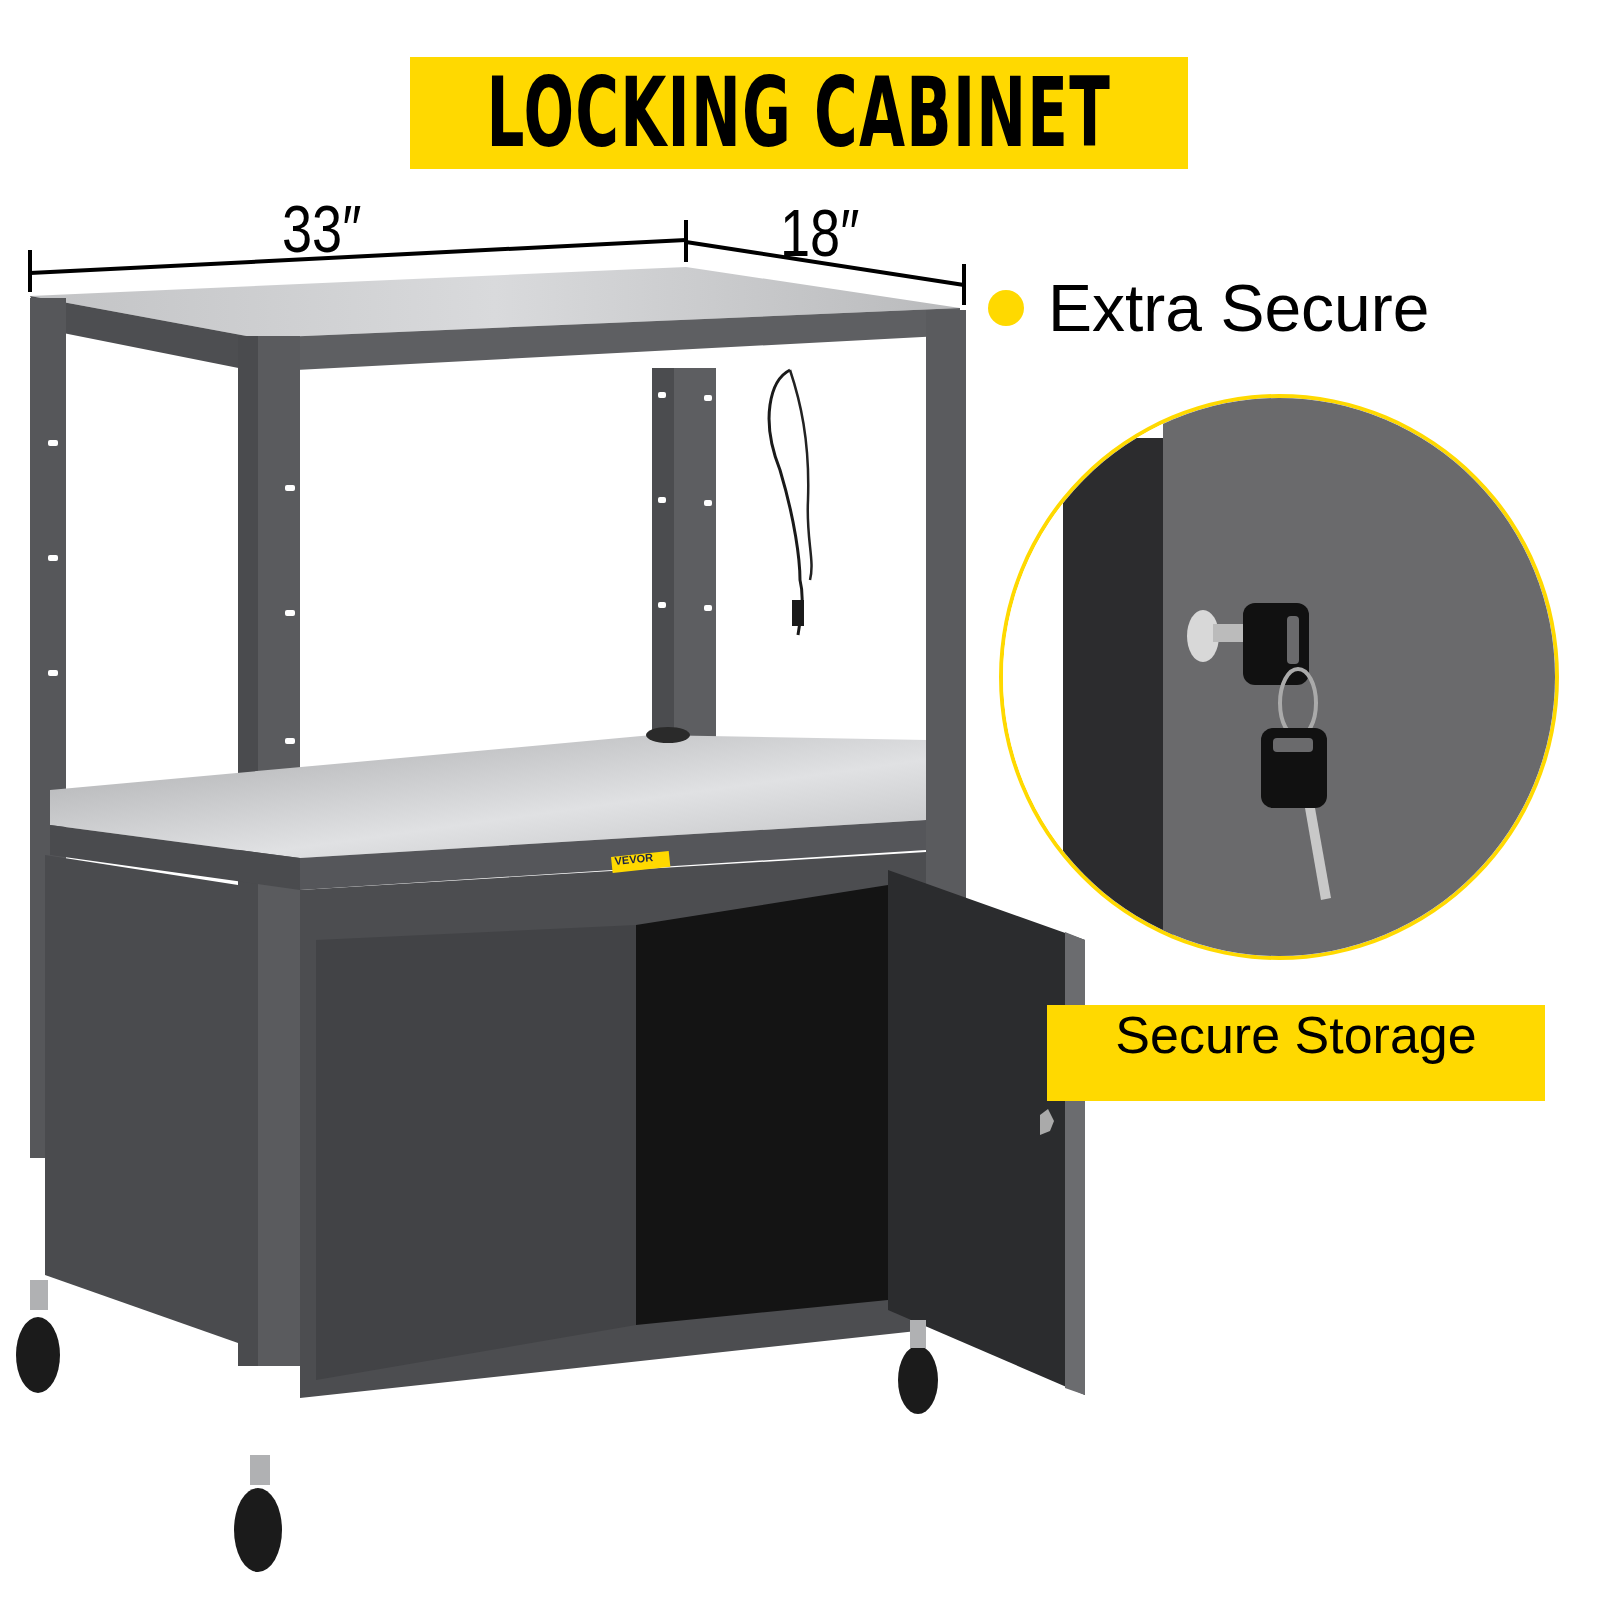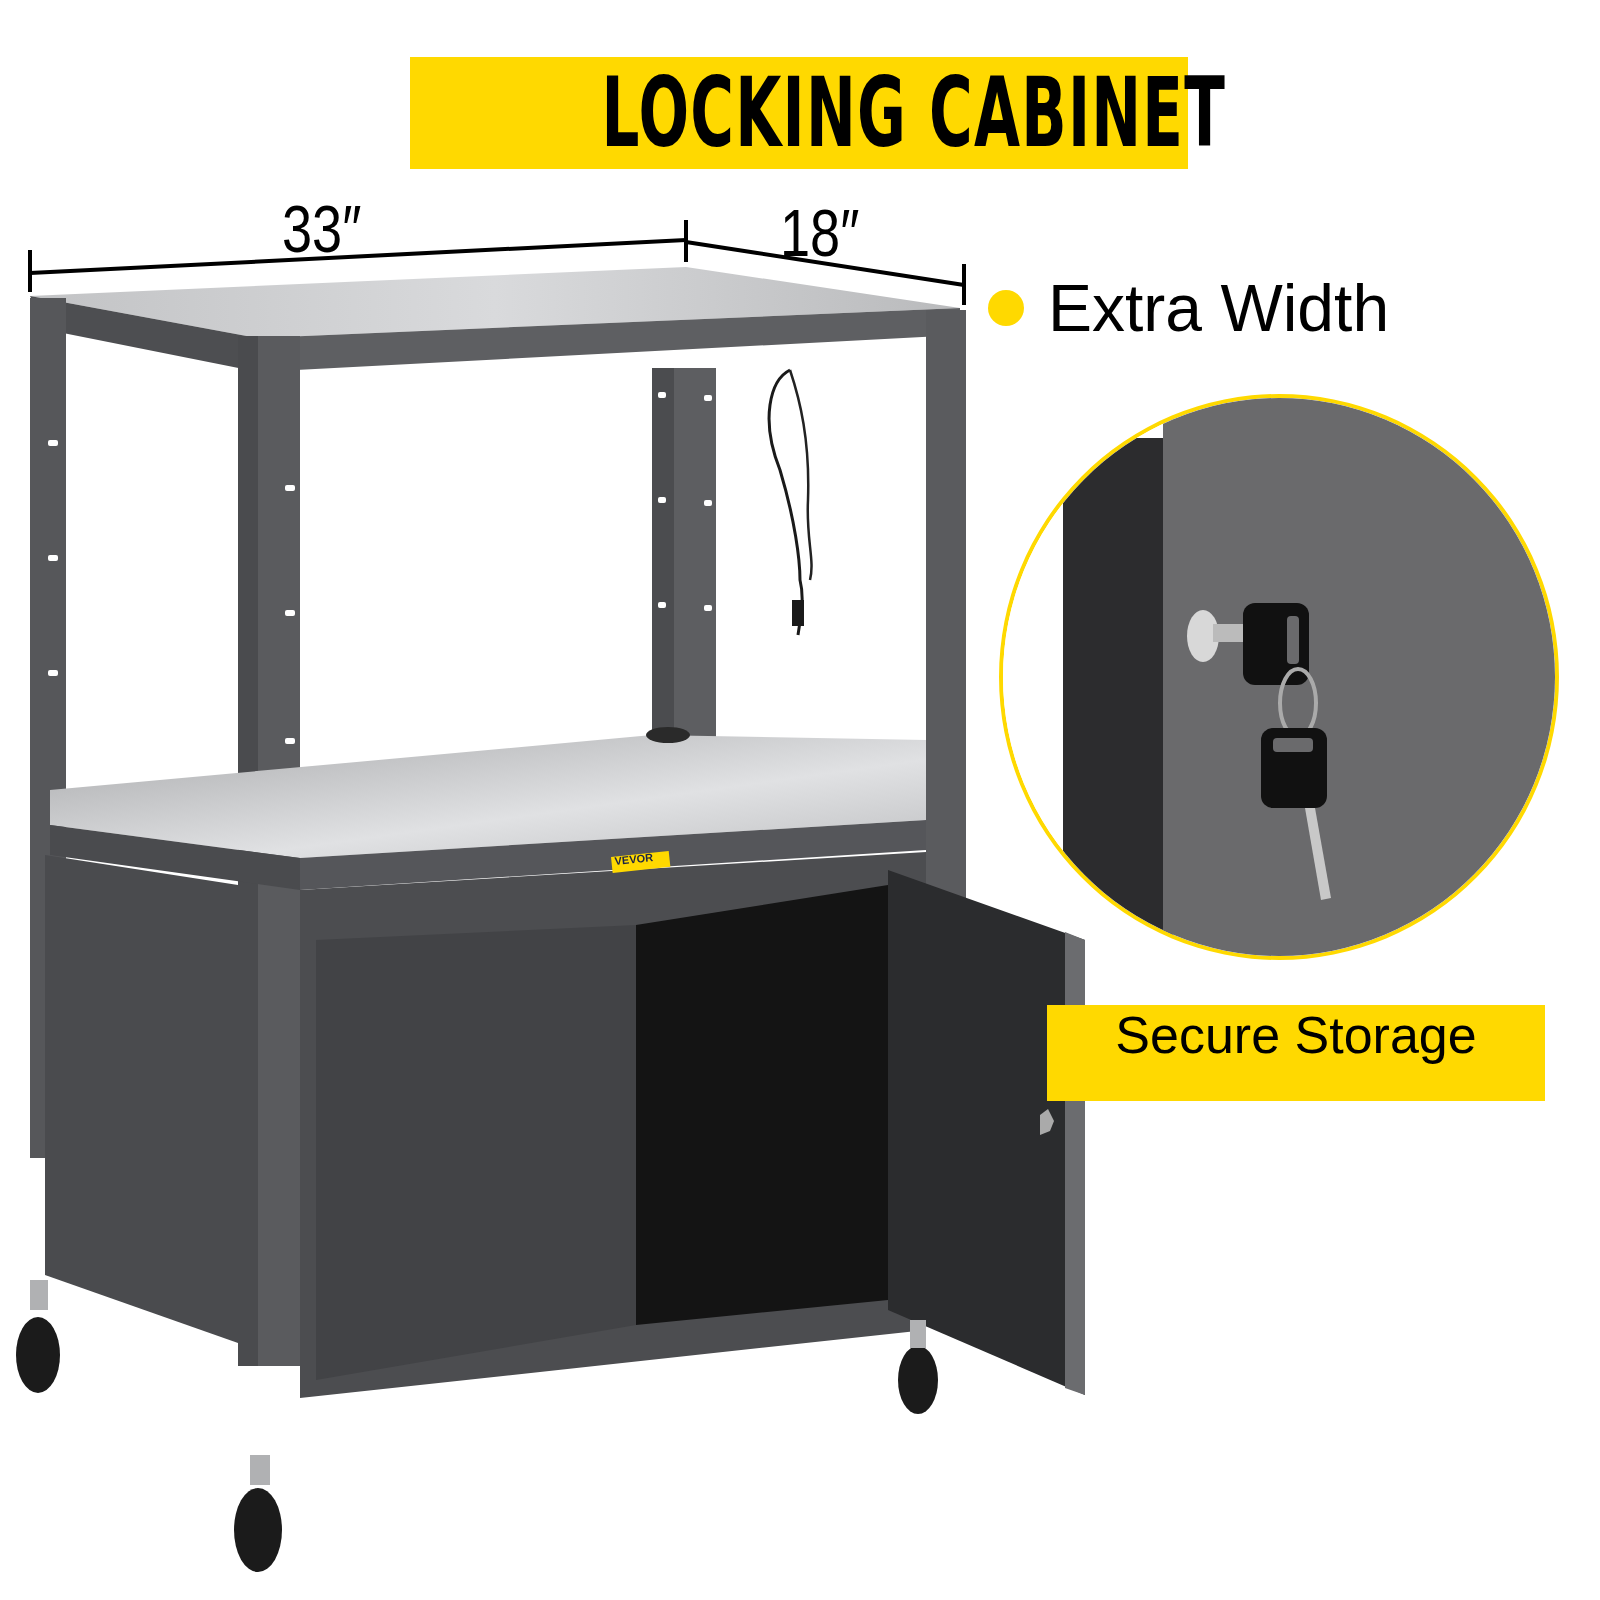--- a/index.html
+++ b/index.html
@@ -2,21 +2,21 @@
 <html><head>
 <meta charset="utf-8">
 <style>
   html, body { margin: 0; padding: 0; background: #ffffff; }
   body { width: 1600px; height: 1600px; position: relative; overflow: hidden;
          font-family: "Liberation Sans", "DejaVu Sans", sans-serif; }
   .abs { position: absolute; }
 
   
   .title-banner { left: 410px; top: 57px; width: 778px; height: 112px; background: #FFD900;
-                  display: flex; align-items: center; justify-content: flex-start; }
+                  display: flex; align-items: center; justify-content: center; }
   .title-text { font-family: "DejaVu Sans", "Liberation Sans", sans-serif; font-weight: bold;
                 font-size: 96px; color: #000; letter-spacing: 2px;
                 transform: scaleX(0.62); transform-origin: center; white-space: nowrap; line-height: 1; }
 
   
   .dim-label { font-family: "Liberation Sans", sans-serif; font-size: 66px; color: #000;
                transform: scaleX(0.82); transform-origin: left top; line-height: 1; white-space: nowrap; }
 
   
   .feature { display: flex; align-items: center; }
@@ -38,21 +38,21 @@
 
 <div class="abs title-banner">
   <span class="title-text">LOCKING CABINET</span>
 </div>
 
 <span class="abs dim-label" style="left:282px; top:196px;">33″</span>
 <span class="abs dim-label" style="left:780px; top:200px;">18″</span>
 
 <div class="abs feature" style="left:988px; top:275px;">
   <span class="bullet-dot"></span>
-  <span class="feature-text">Extra Width</span>
+  <span class="feature-text">Extra Secure</span>
 </div>
 
 <svg class="abs" style="left:0; top:0;" width="1600" height="1600" viewBox="0 0 1600 1600">
   <defs>
     <linearGradient id="topShelf" x1="0" y1="0" x2="1" y2="0">
       <stop offset="0" stop-color="#c2c3c5"></stop>
         <stop offset="0.5" stop-color="#d9dadc"></stop>
         <stop offset="1" stop-color="#b9babc"></stop>
     </linearGradient>
     <linearGradient id="midShelf" x1="0" y1="0" x2="1" y2="1">

